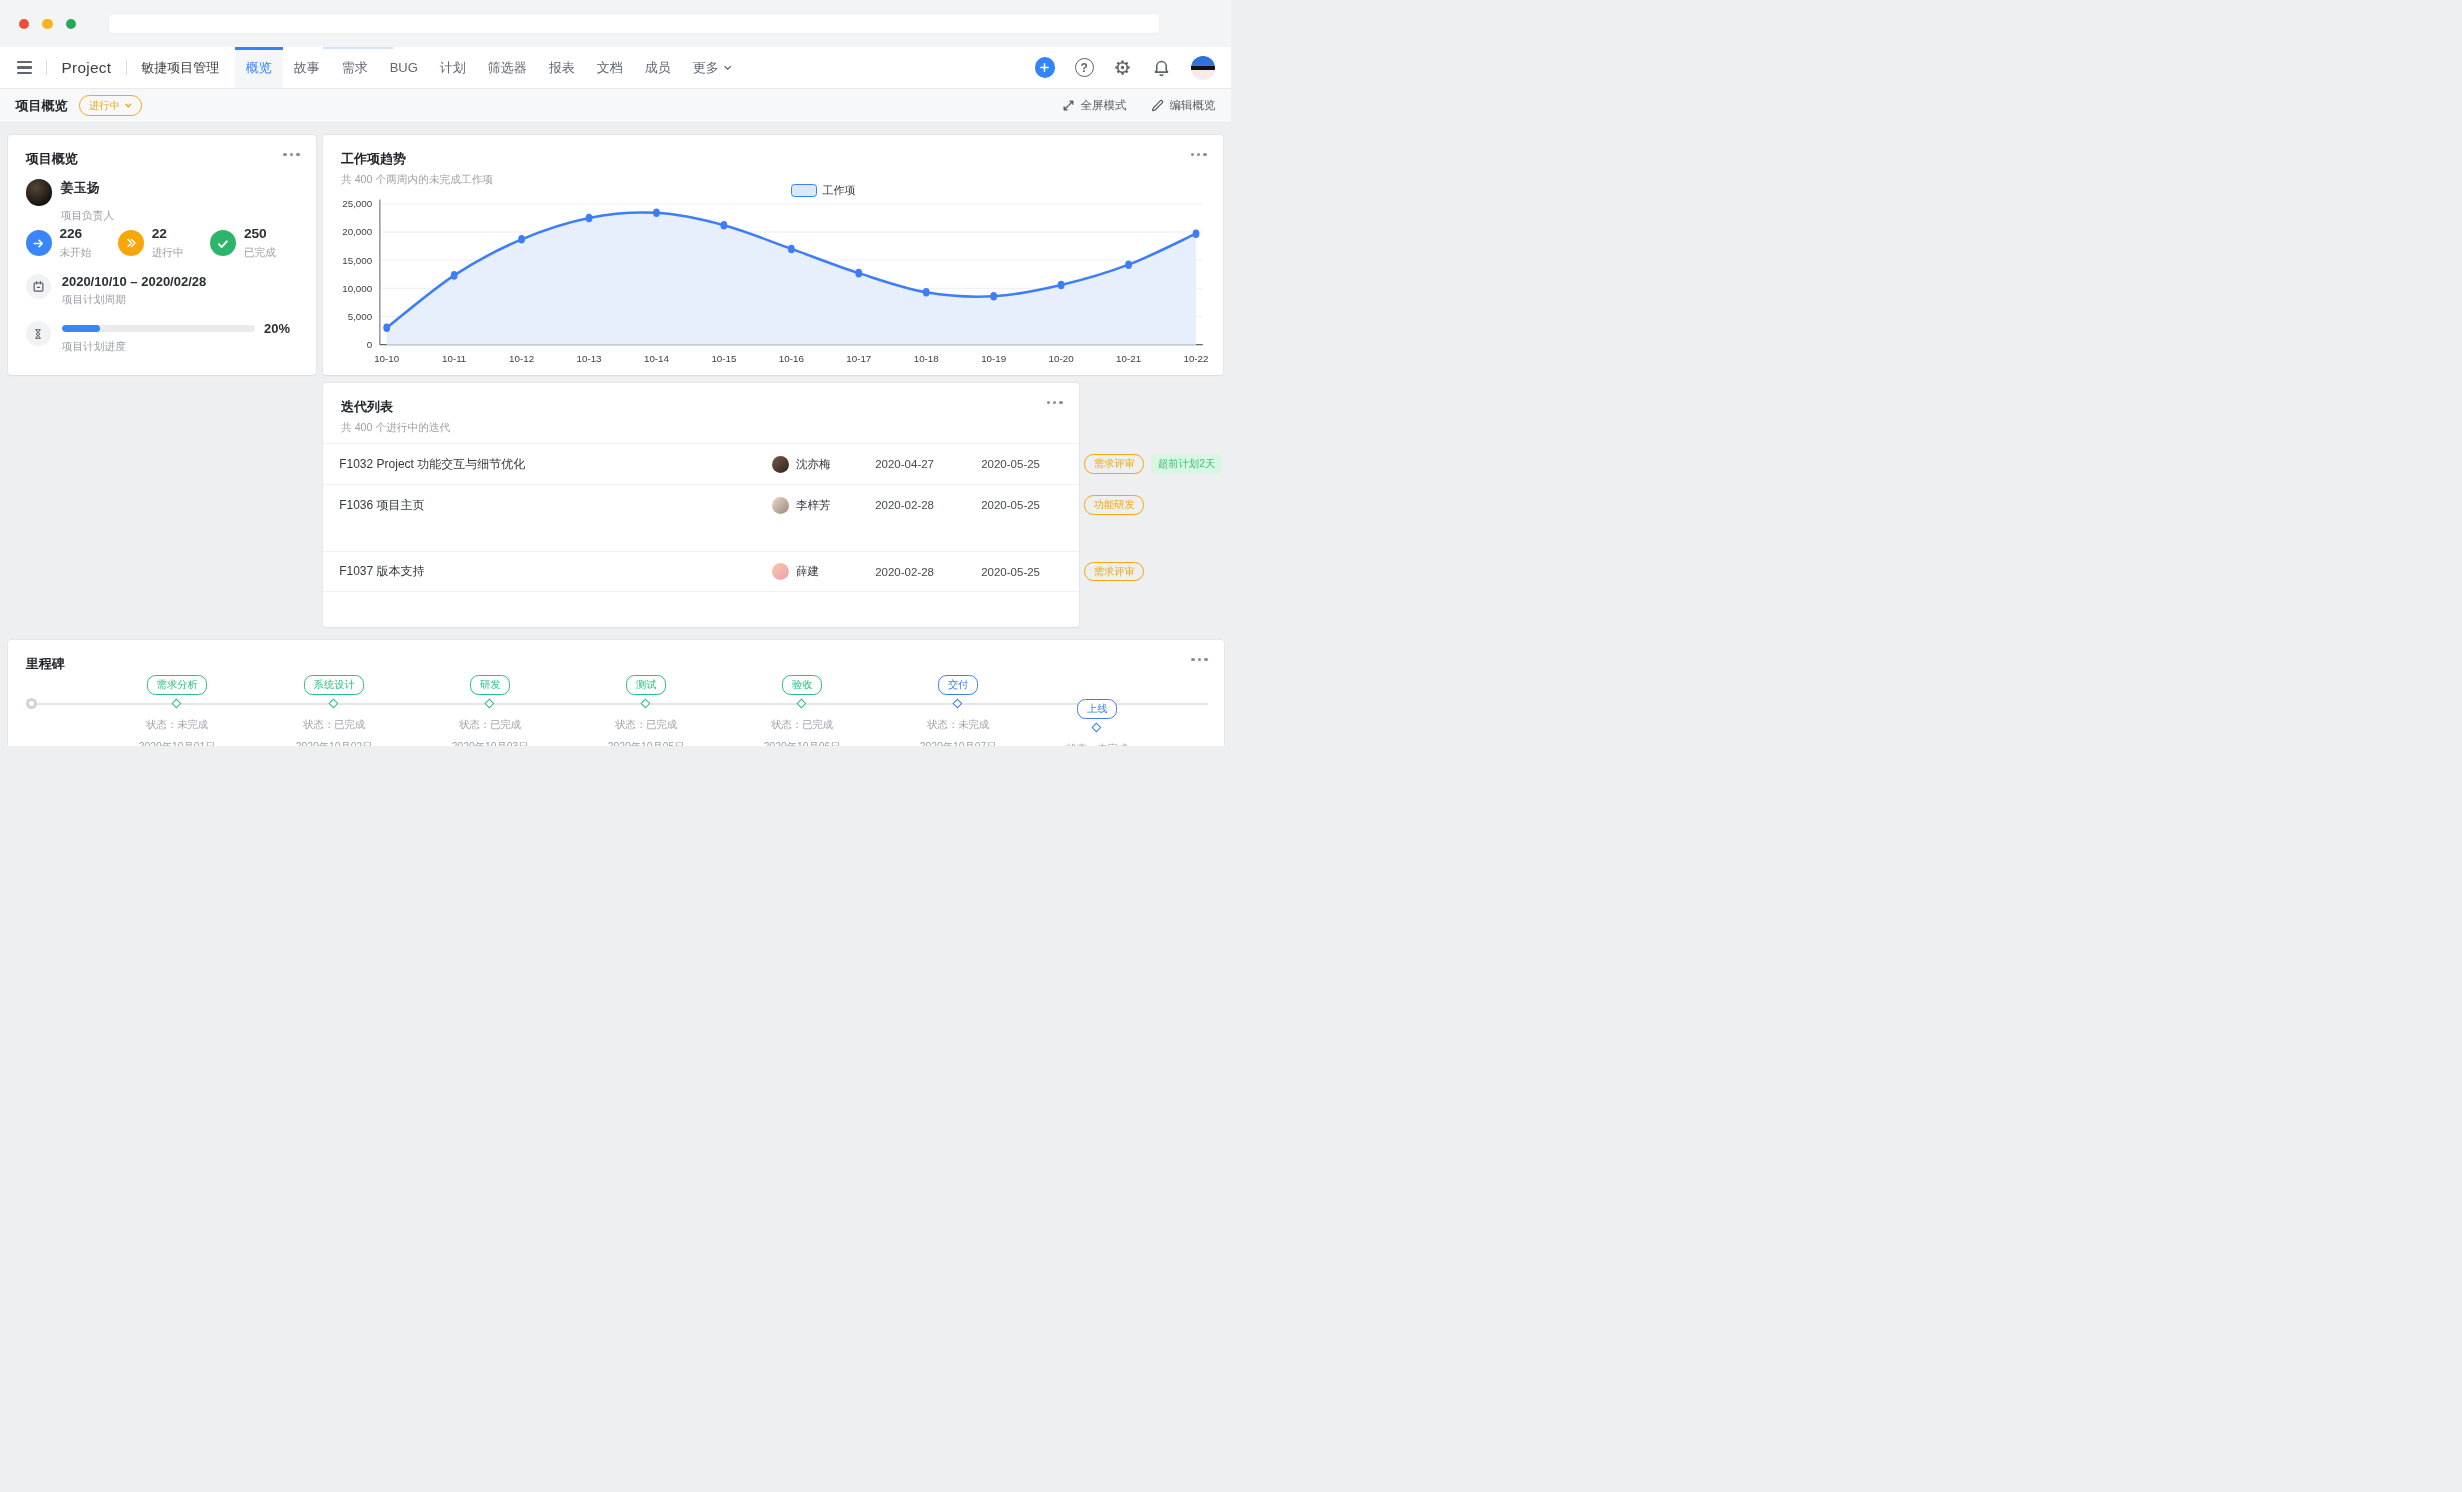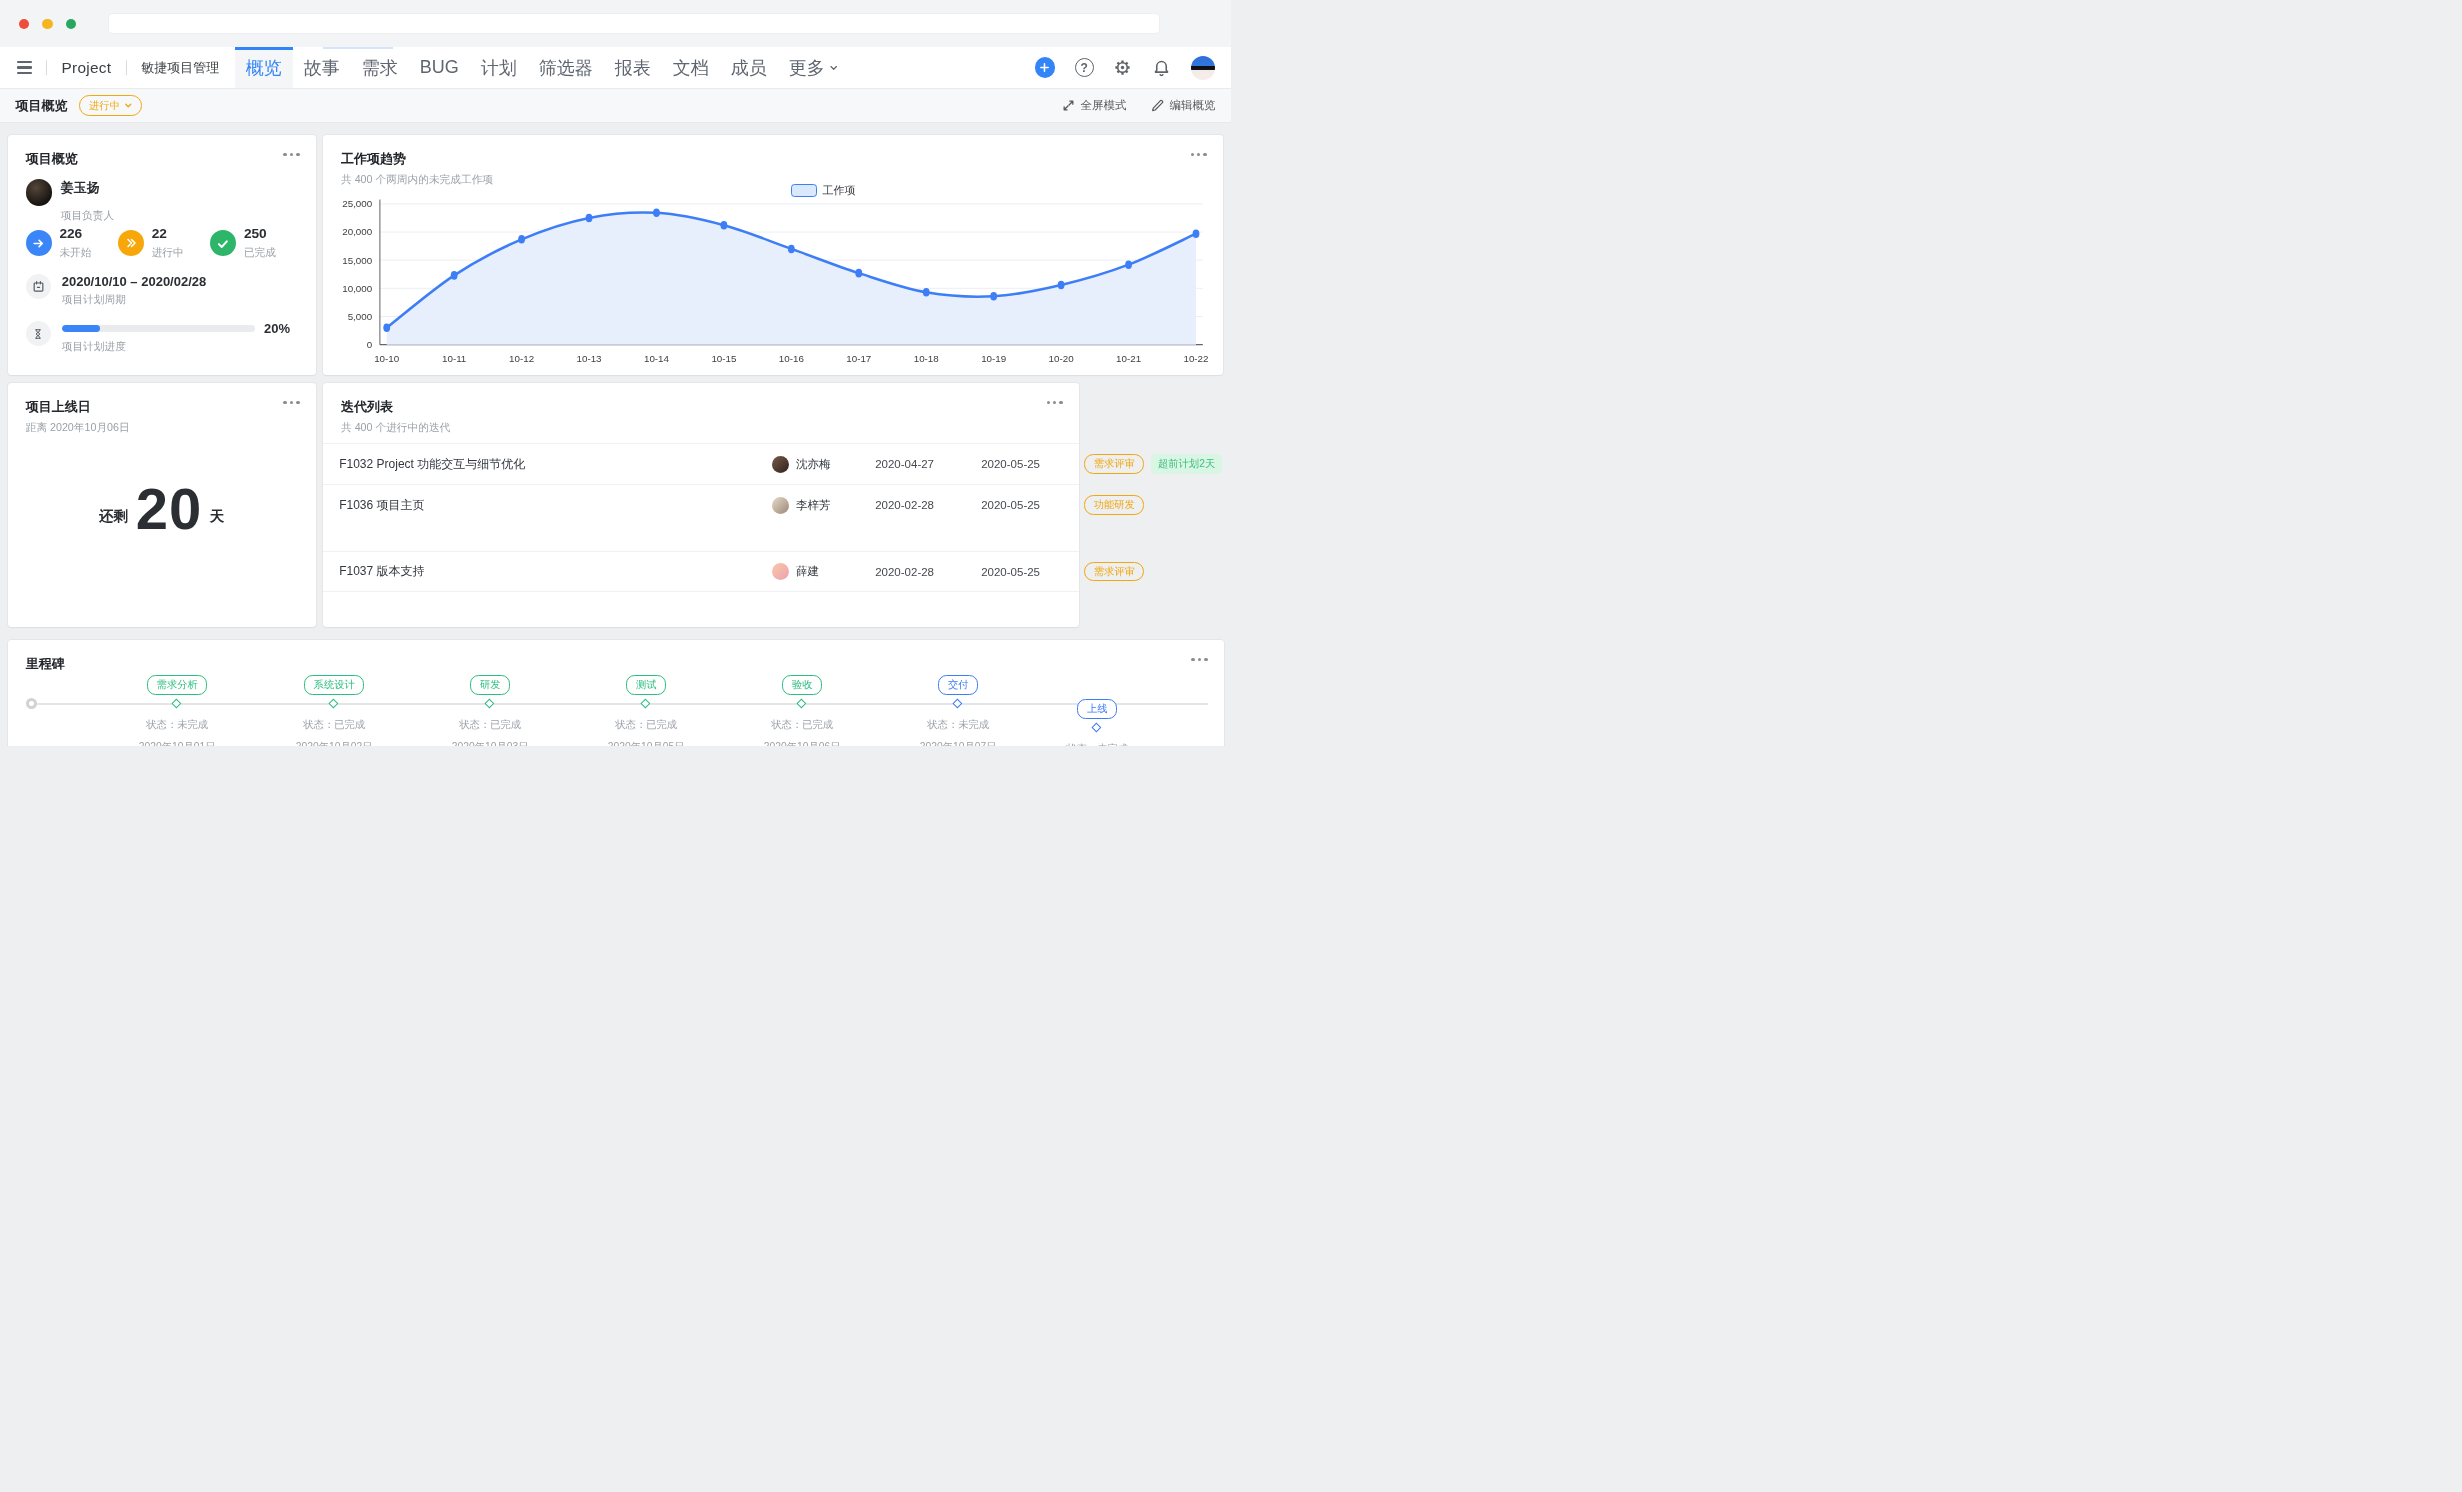--- a/index.html
+++ b/index.html
@@ -15,21 +15,21 @@
 
   
   .nav { position:relative; height:42px; background:#fff; border-bottom:0.9px solid #e8eaec; display:flex; align-items:stretch; padding-left:17px; }
   .nav-left { display:flex; align-items:center; }
   .hamburger { width:14.5px; display:flex; flex-direction:column; gap:3.4px; cursor:pointer; }
   .hamburger i { height:2.1px; background:#5f6670; border-radius:0.9px; display:block; }
   .vdiv { width:0.9px; height:15.4px; background:#d9dbde; margin:0 14.5px; align-self:center; }
   .brand { font-size:15.4px; font-weight:500; color:#3c4043; letter-spacing:0.3px; }
   .projname { font-size:13px; color:#3c4043; }
   .tabs { display:flex; margin-left:15.4px; height:41px; }
-  .tab { position:relative; display:flex; align-items:center; gap:4.3px; padding:0 11px; font-size:18px; color:#5f6670; cursor:pointer; white-space:nowrap; }
+  .tab { position:relative; display:flex; align-items:center; gap:4.3px; padding:0 11px; font-size:13px; color:#5f6670; cursor:pointer; white-space:nowrap; }
   .tab.active { background:#f5f6f7; color:#3385F7; }
   .tab.active::before { content:""; position:absolute; top:0; left:0; right:0; height:2.6px; background:#3385F7; }
   .ghost-line { position:absolute; left:323px; top:0; width:70px; height:1.7px; background:#d7e5fb; }
   .nav-actions { margin-left:auto; display:flex; align-items:center; gap:19.7px; padding-right:16.2px; }
   .round-add { width:20.5px; height:20.5px; border-radius:50%; background:#3385F7; display:flex; align-items:center; justify-content:center; cursor:pointer; }
   .help-btn { width:19px; height:19px; border-radius:50%; border:1.7px solid #5f6368; color:#5f6368; font-size:12px; font-weight:700; display:flex; align-items:center; justify-content:center; cursor:pointer; }
   .icon-btn { cursor:pointer; display:flex; }
   .avatar-top { width:24px; height:24px; border-radius:50%; cursor:pointer;
     background:linear-gradient(180deg,#2e6fd8 0%,#3276de 40%,#0f0f13 42%,#131318 57%,#f4ebe7 59%,#f7ece9 100%); }
 
@@ -355,36 +355,20 @@
         <text x="548" y="193" text-anchor="middle" font-size="11.5" fill="#3d4043">10-16</text>
         <text x="627" y="193" text-anchor="middle" font-size="11.5" fill="#3d4043">10-17</text>
         <text x="706" y="193" text-anchor="middle" font-size="11.5" fill="#3d4043">10-18</text>
         <text x="785" y="193" text-anchor="middle" font-size="11.5" fill="#3d4043">10-19</text>
         <text x="864" y="193" text-anchor="middle" font-size="11.5" fill="#3d4043">10-20</text>
         <text x="943" y="193" text-anchor="middle" font-size="11.5" fill="#3d4043">10-21</text>
         <text x="1022" y="193" text-anchor="middle" font-size="11.5" fill="#3d4043">10-22</text>
       </svg>
   </div>
 
-  <div class="card" id="card-launch">
-    <div class="card-head">
-      <div class="card-title">项目上线日</div>
-      <div class="card-sub">距离 2020年10月06日</div>
-    </div>
-    <div class="dots">
-        <i></i>
-        <i></i>
-        <i></i>
-      </div>
-    <div class="countdown">
-      <span class="cd-side">还剩</span>
-      <span class="cd-days">20</span>
-      <span class="cd-side">天</span>
-    </div>
-  </div>
 
   <div class="card" id="card-iterations">
     <div class="card-head">
       <div class="card-title">迭代列表</div>
       <div class="card-sub">共 400 个进行中的迭代</div>
     </div>
     <div class="dots">
         <i></i>
         <i></i>
         <i></i>

